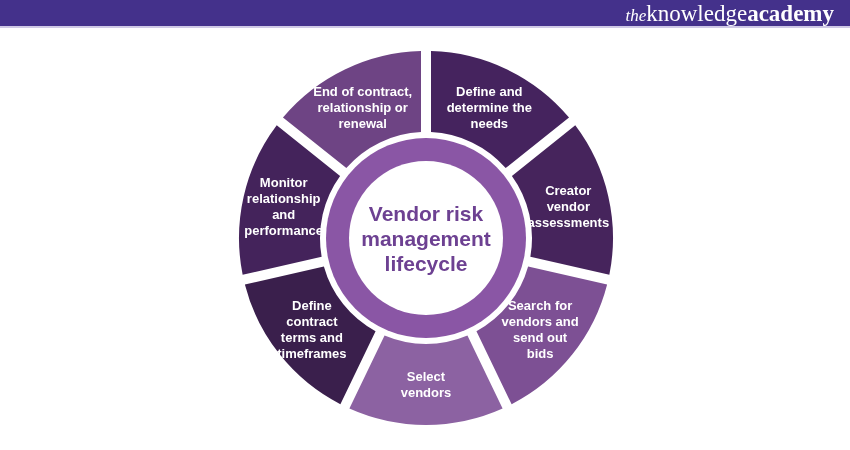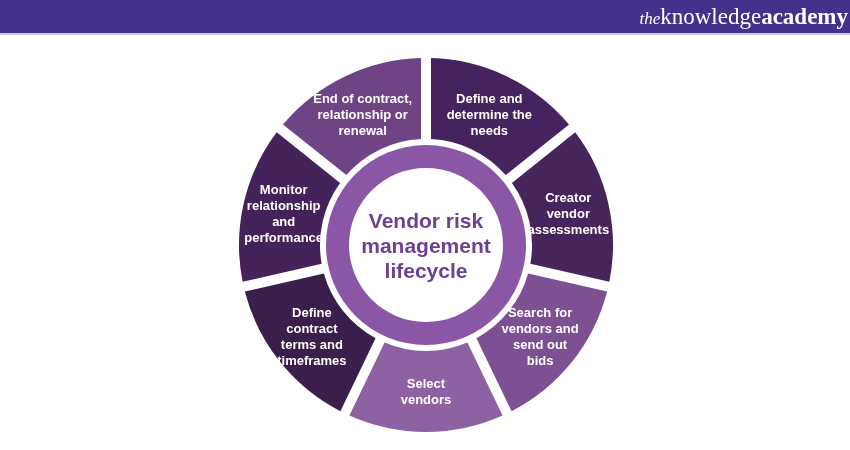--- a/index.html
+++ b/index.html
@@ -5,26 +5,26 @@
   html, body {
     margin: 0;
     padding: 0;
     width: 850px;
     height: 450px;
     background: #ffffff;
     overflow: hidden;
     font-family: "Liberation Sans", sans-serif;
   }
   .header {
-    height: 33px;
+    height: 26px;
     width: 100%;
     display: flex;
     align-items: center;
     justify-content: flex-end;
-    padding-right: 2px;
+    padding-right: 16px;
     box-sizing: border-box;
   }
   .header-underline {
     height: 2px;
     width: 100%;
   }
   .logo {
     color: #ffffff;
     font-family: "Liberation Serif", serif;
     white-space: nowrap;

